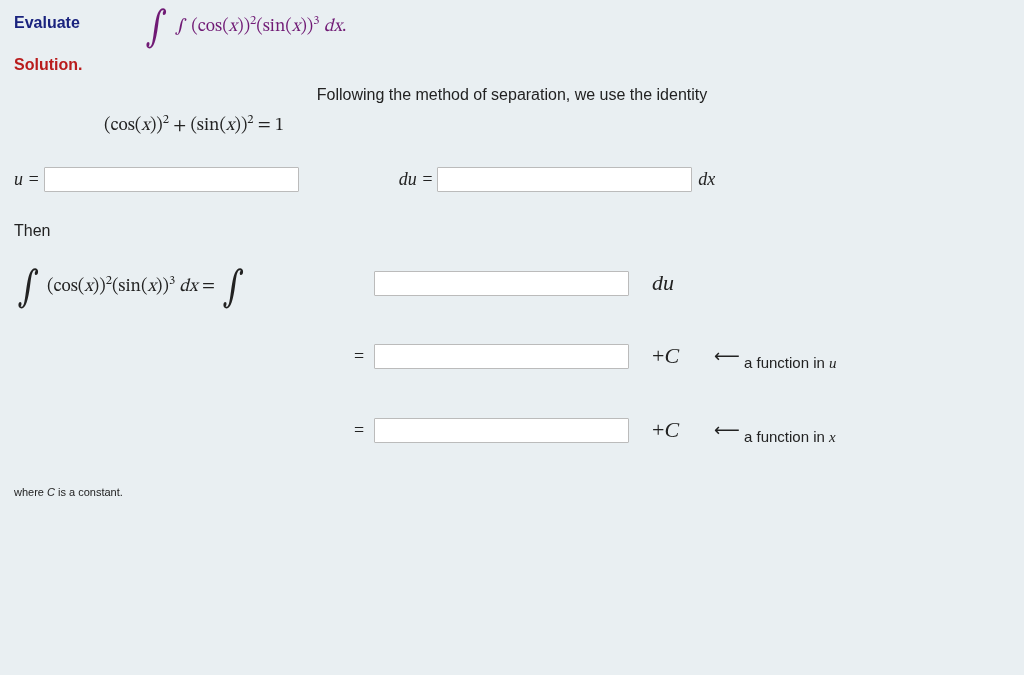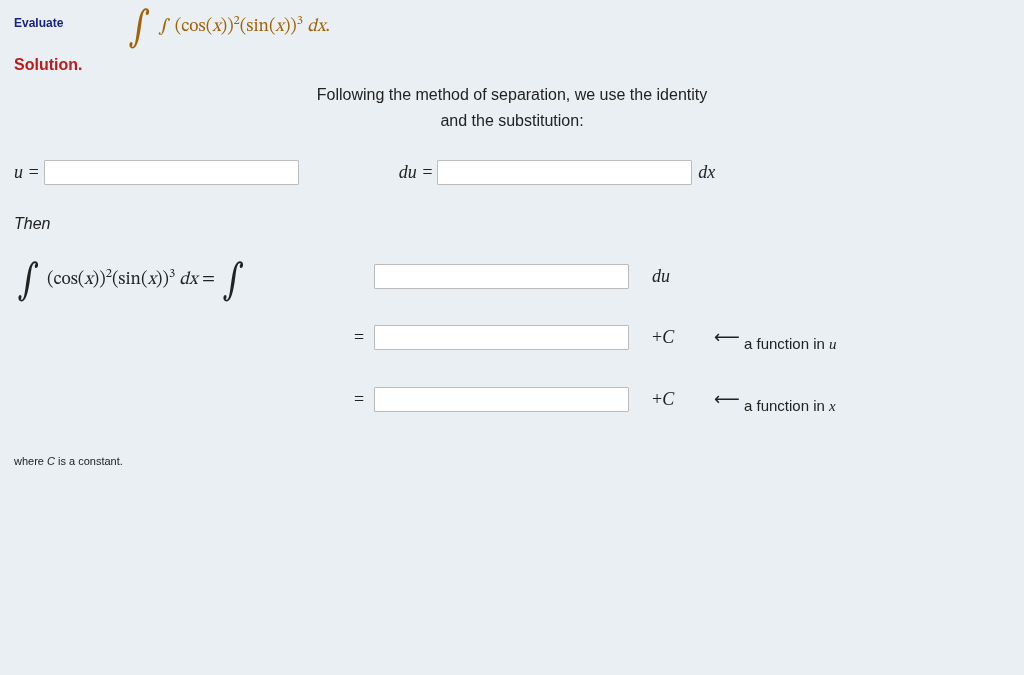--- a/index.html
+++ b/index.html
@@ -18,24 +18,24 @@
     font-size: 16px;
   }
   .prompt-row {
     display: flex;
     align-items: center;
     margin-bottom: 18px;
   }
   .prompt-label {
     color: #1a237e;
     font-weight: 700;
-    font-size: 12px;
+    font-size: 16px;
     margin-right: 62px;
   }
-  .math-blue { color: #a16207; text-align: center; }
+  .math-blue { color: #701a75; text-align: center; }
   .math { font-family: "Cambria Math", "STIX Two Math", "Times New Roman", serif; font-size: 18px; }
   .solution-label {
     color: #b91c1c;
     font-weight: 700;
     margin-bottom: 12px;
   }
   .bodytext { margin-bottom: 8px; text-align: center; }
   .identity { margin: 4px 0 10px 90px; }
   .subst-row {
     display: flex;
@@ -48,30 +48,30 @@
     height: 25px;
     border: 1px solid #bbb;
     background: #fff;
     padding: 0 4px;
     font-size: 14px;
     border-radius: 1px;
   }
   .u-in { width: 255px; margin-left: 4px; }
   .du-in { width: 255px; margin-left: 4px; margin-right: 6px;}
   .gap1 { width: 100px; }
-  .then { margin-top: 6px; margin-bottom: 28px; font-style: italic;}
+  .then { margin-top: 6px; margin-bottom: 28px;}
   .step-grid {
     display: grid;
     grid-template-columns: 330px 30px 270px 70px 30px auto;
-    row-gap: 30px;
+    row-gap: 42px;
     align-items: center;
   }
   .step-grid .eq { text-align: center; font-family: "Cambria Math","Times New Roman",serif; font-size: 18px;}
   .step-grid .rhs-in input { width: 255px; }
-  .plus-c { font-family: "Cambria Math","Times New Roman",serif; font-size:18px; padding-left:8px;}
+  .plus-c { font-family: "Cambria Math","Times New Roman",serif; font-size:22px; padding-left:8px;}
   .arrow { font-size: 18px; margin-right: 10px;}
   .note { font-size: 15px; margin-top: 14px; }
   .intsym { font-size: 42px; display:inline-block; transform: translateY(8px) scaleX(0.75); line-height: 0.6;}
   .footer { margin-top: 40px; font-size:11px;}
   .sup { font-size: 0.7em; vertical-align: super; }
   .lhs-math { white-space: nowrap; }
 </style>
 </head>
 <body>
 
@@ -82,22 +82,22 @@
     <span class="math math-blue">
       <span class="intsym">∫</span>
       <span>∫ (cos(<i>x</i>))<span class="sup">2</span>(sin(<i>x</i>))<span class="sup">3</span> <i>dx</i>.</span>
     </span>
   </div>
 
   <div class="solution-label">Solution.</div>
 
   <div class="bodytext">Following the method of separation, we use the identity</div>
 
+  <div class="identity math">(cos(<i>x</i>))<span class="sup">2</span>  +  (sin(<i>x</i>))<span class="sup">2</span>  =  1</div>
 
-  <div class="bodytext">and the substitution:</div>
 
   <div class="subst-row">
     <span class="math ilabel">u =</span>
     <input type="text" class="u-in" value="" style="">
     <span class="gap1"></span>
     <span class="math ilabel">du =</span>
     <input type="text" class="du-in" value="" style="">
     <span class="math ilabel">dx</span>
   </div>
 

